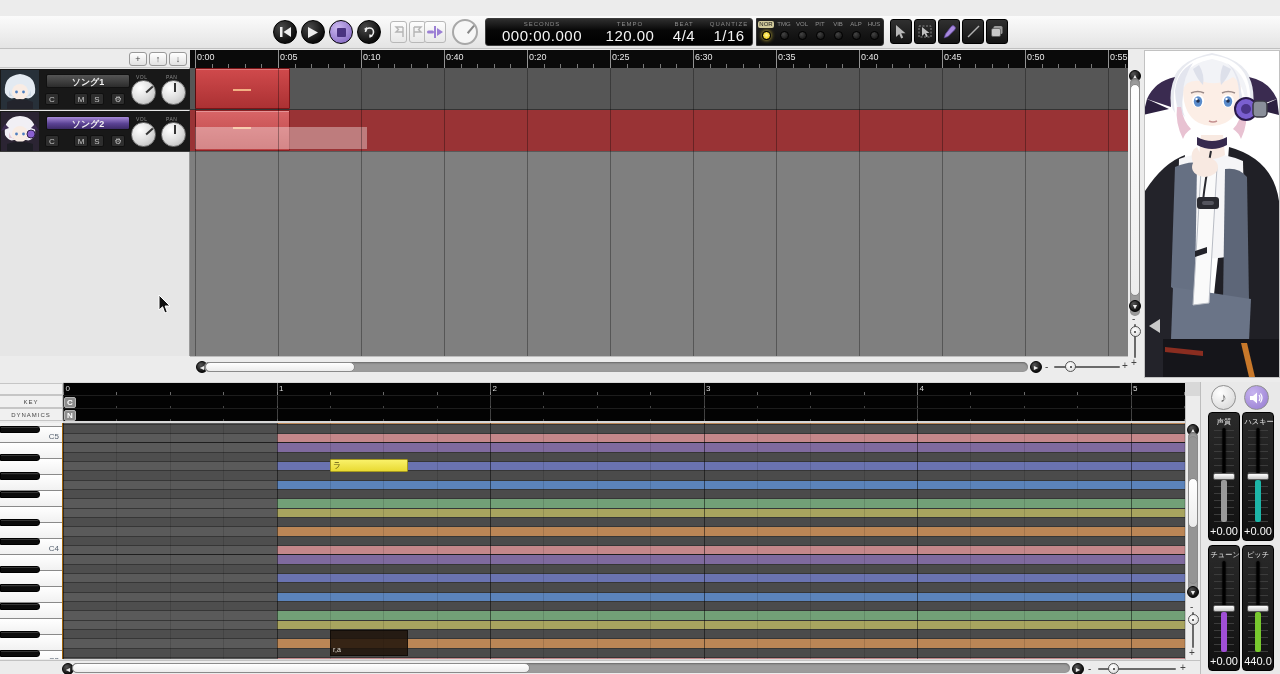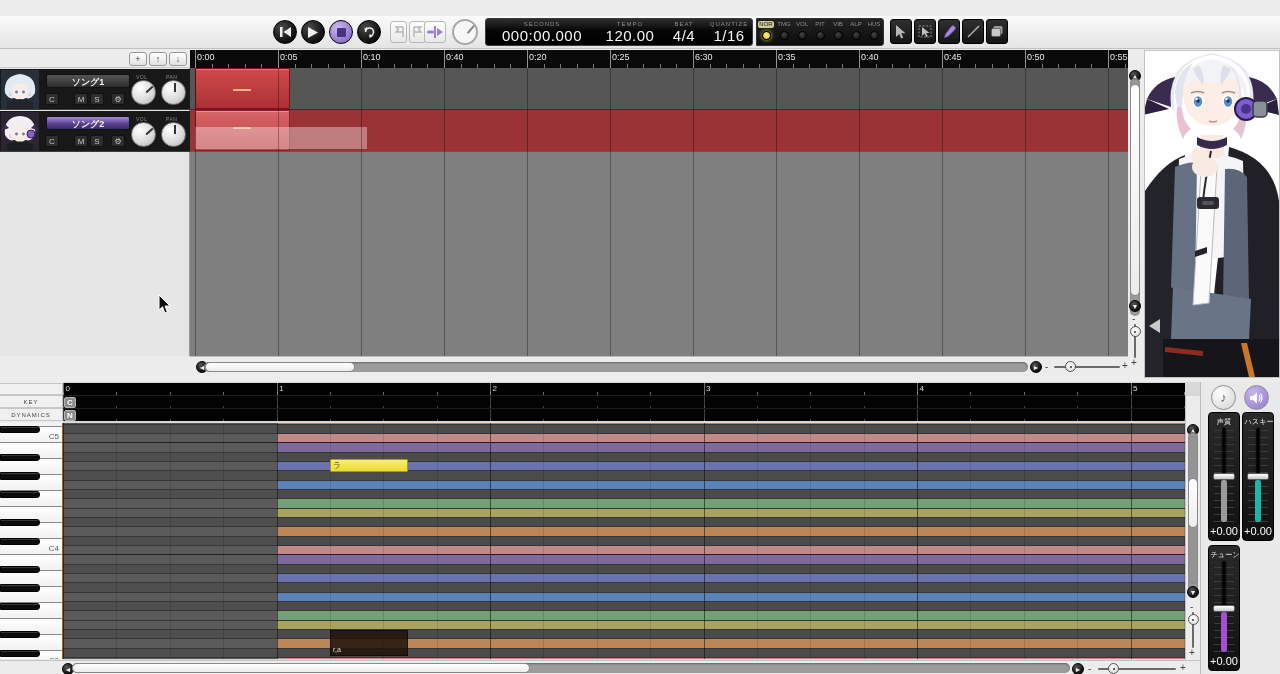--- a/index.html
+++ b/index.html
@@ -668,19 +668,29 @@
       <div class="sliderbox" style="left:7px;top:163px;height:126px">
         <div class="slabel">チューン</div>
         <div class="fader" style="top:15px;bottom:18px">
             <div class="ticks"></div>
             <div class="groove"></div>
             <div class="fill" style="top: 51px; bottom: 0px; background: rgb(160, 79, 214);"></div>
             <div class="handle" style="top: 44px;"></div>
           </div>
         <div class="svalue">+0.00</div>
       </div>
+      <div class="sliderbox" style="left:41px;top:163px;height:126px">
+        <div class="slabel">ピッチ</div>
+        <div class="fader" style="top:15px;bottom:18px">
+            <div class="ticks"></div>
+            <div class="groove"></div>
+            <div class="fill" style="top: 51px; bottom: 0px; background: rgb(120, 200, 46);"></div>
+            <div class="handle" style="top: 44px;"></div>
+          </div>
+        <div class="svalue">440.0</div>
+      </div>
     </div>
   </div>
 
   <svg id="cursor" width="14" height="20" viewBox="0 0 14 20">
     <path d="M1,0 L1,15 L4.6,11.8 L6.8,18 L9.3,17 L7.1,11 L12,11 Z" fill="#111" stroke="#fff" stroke-width="1"></path>
   </svg>
 </div>
 
 </body></html>

